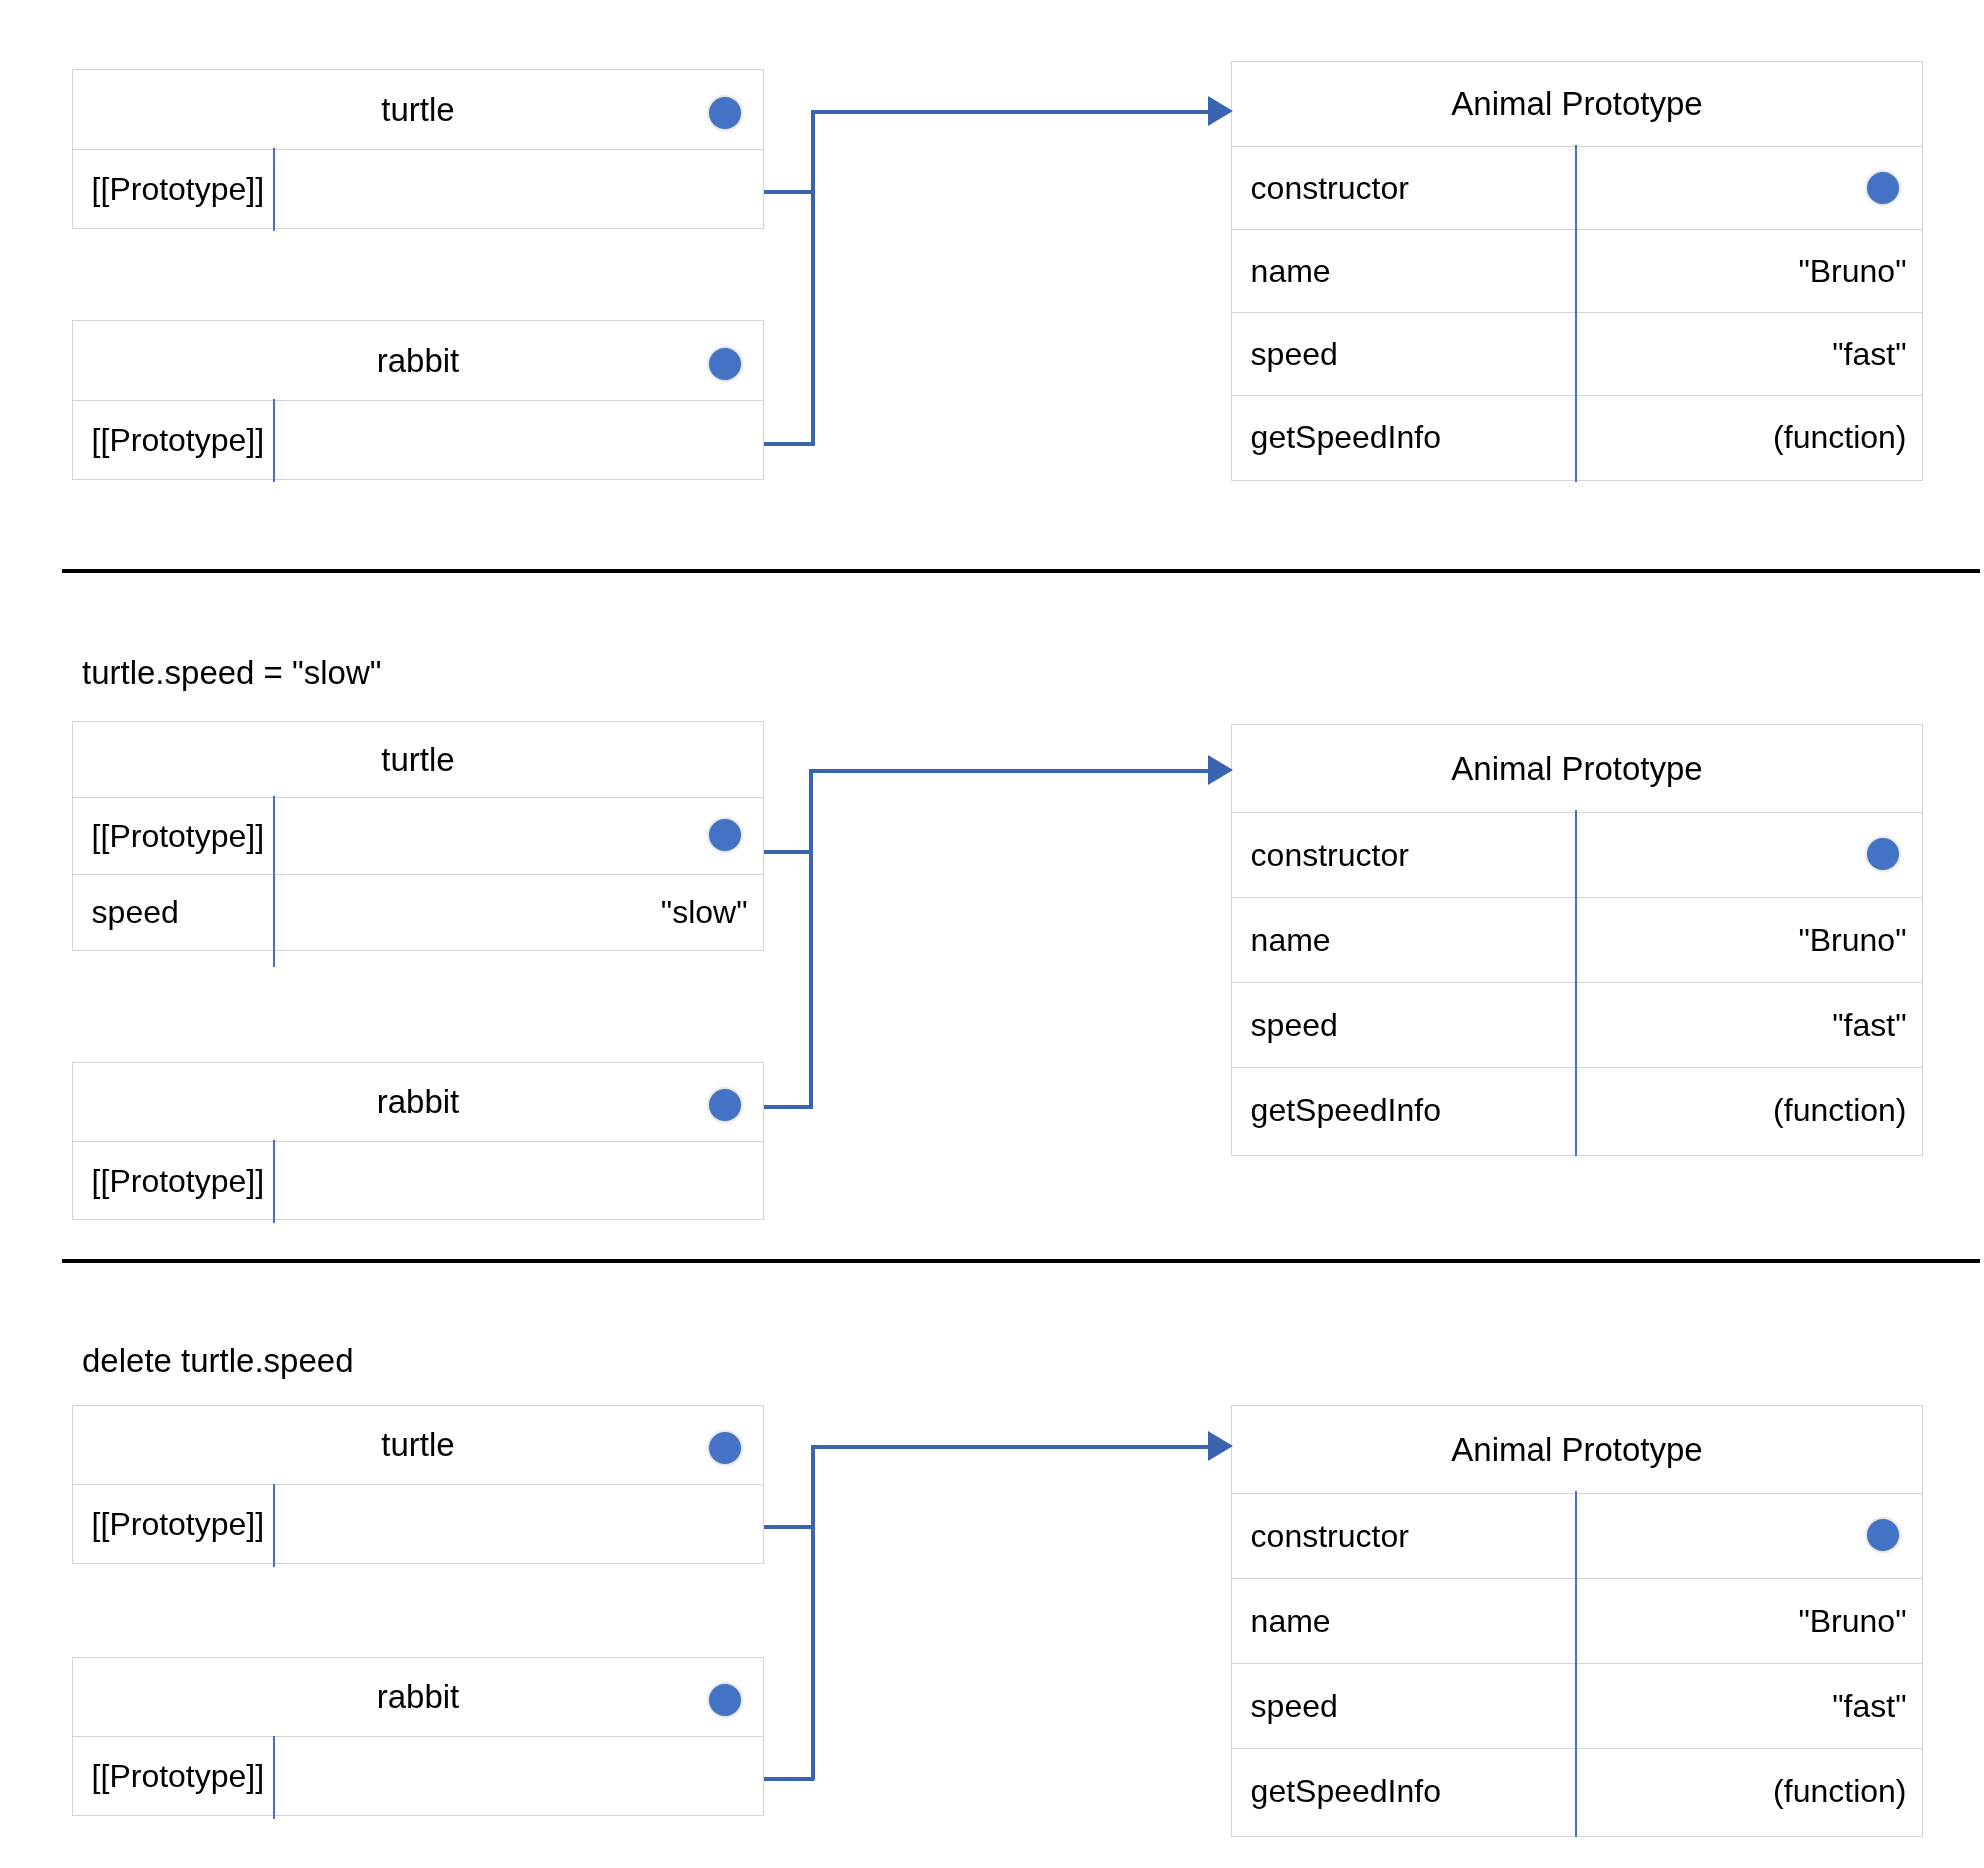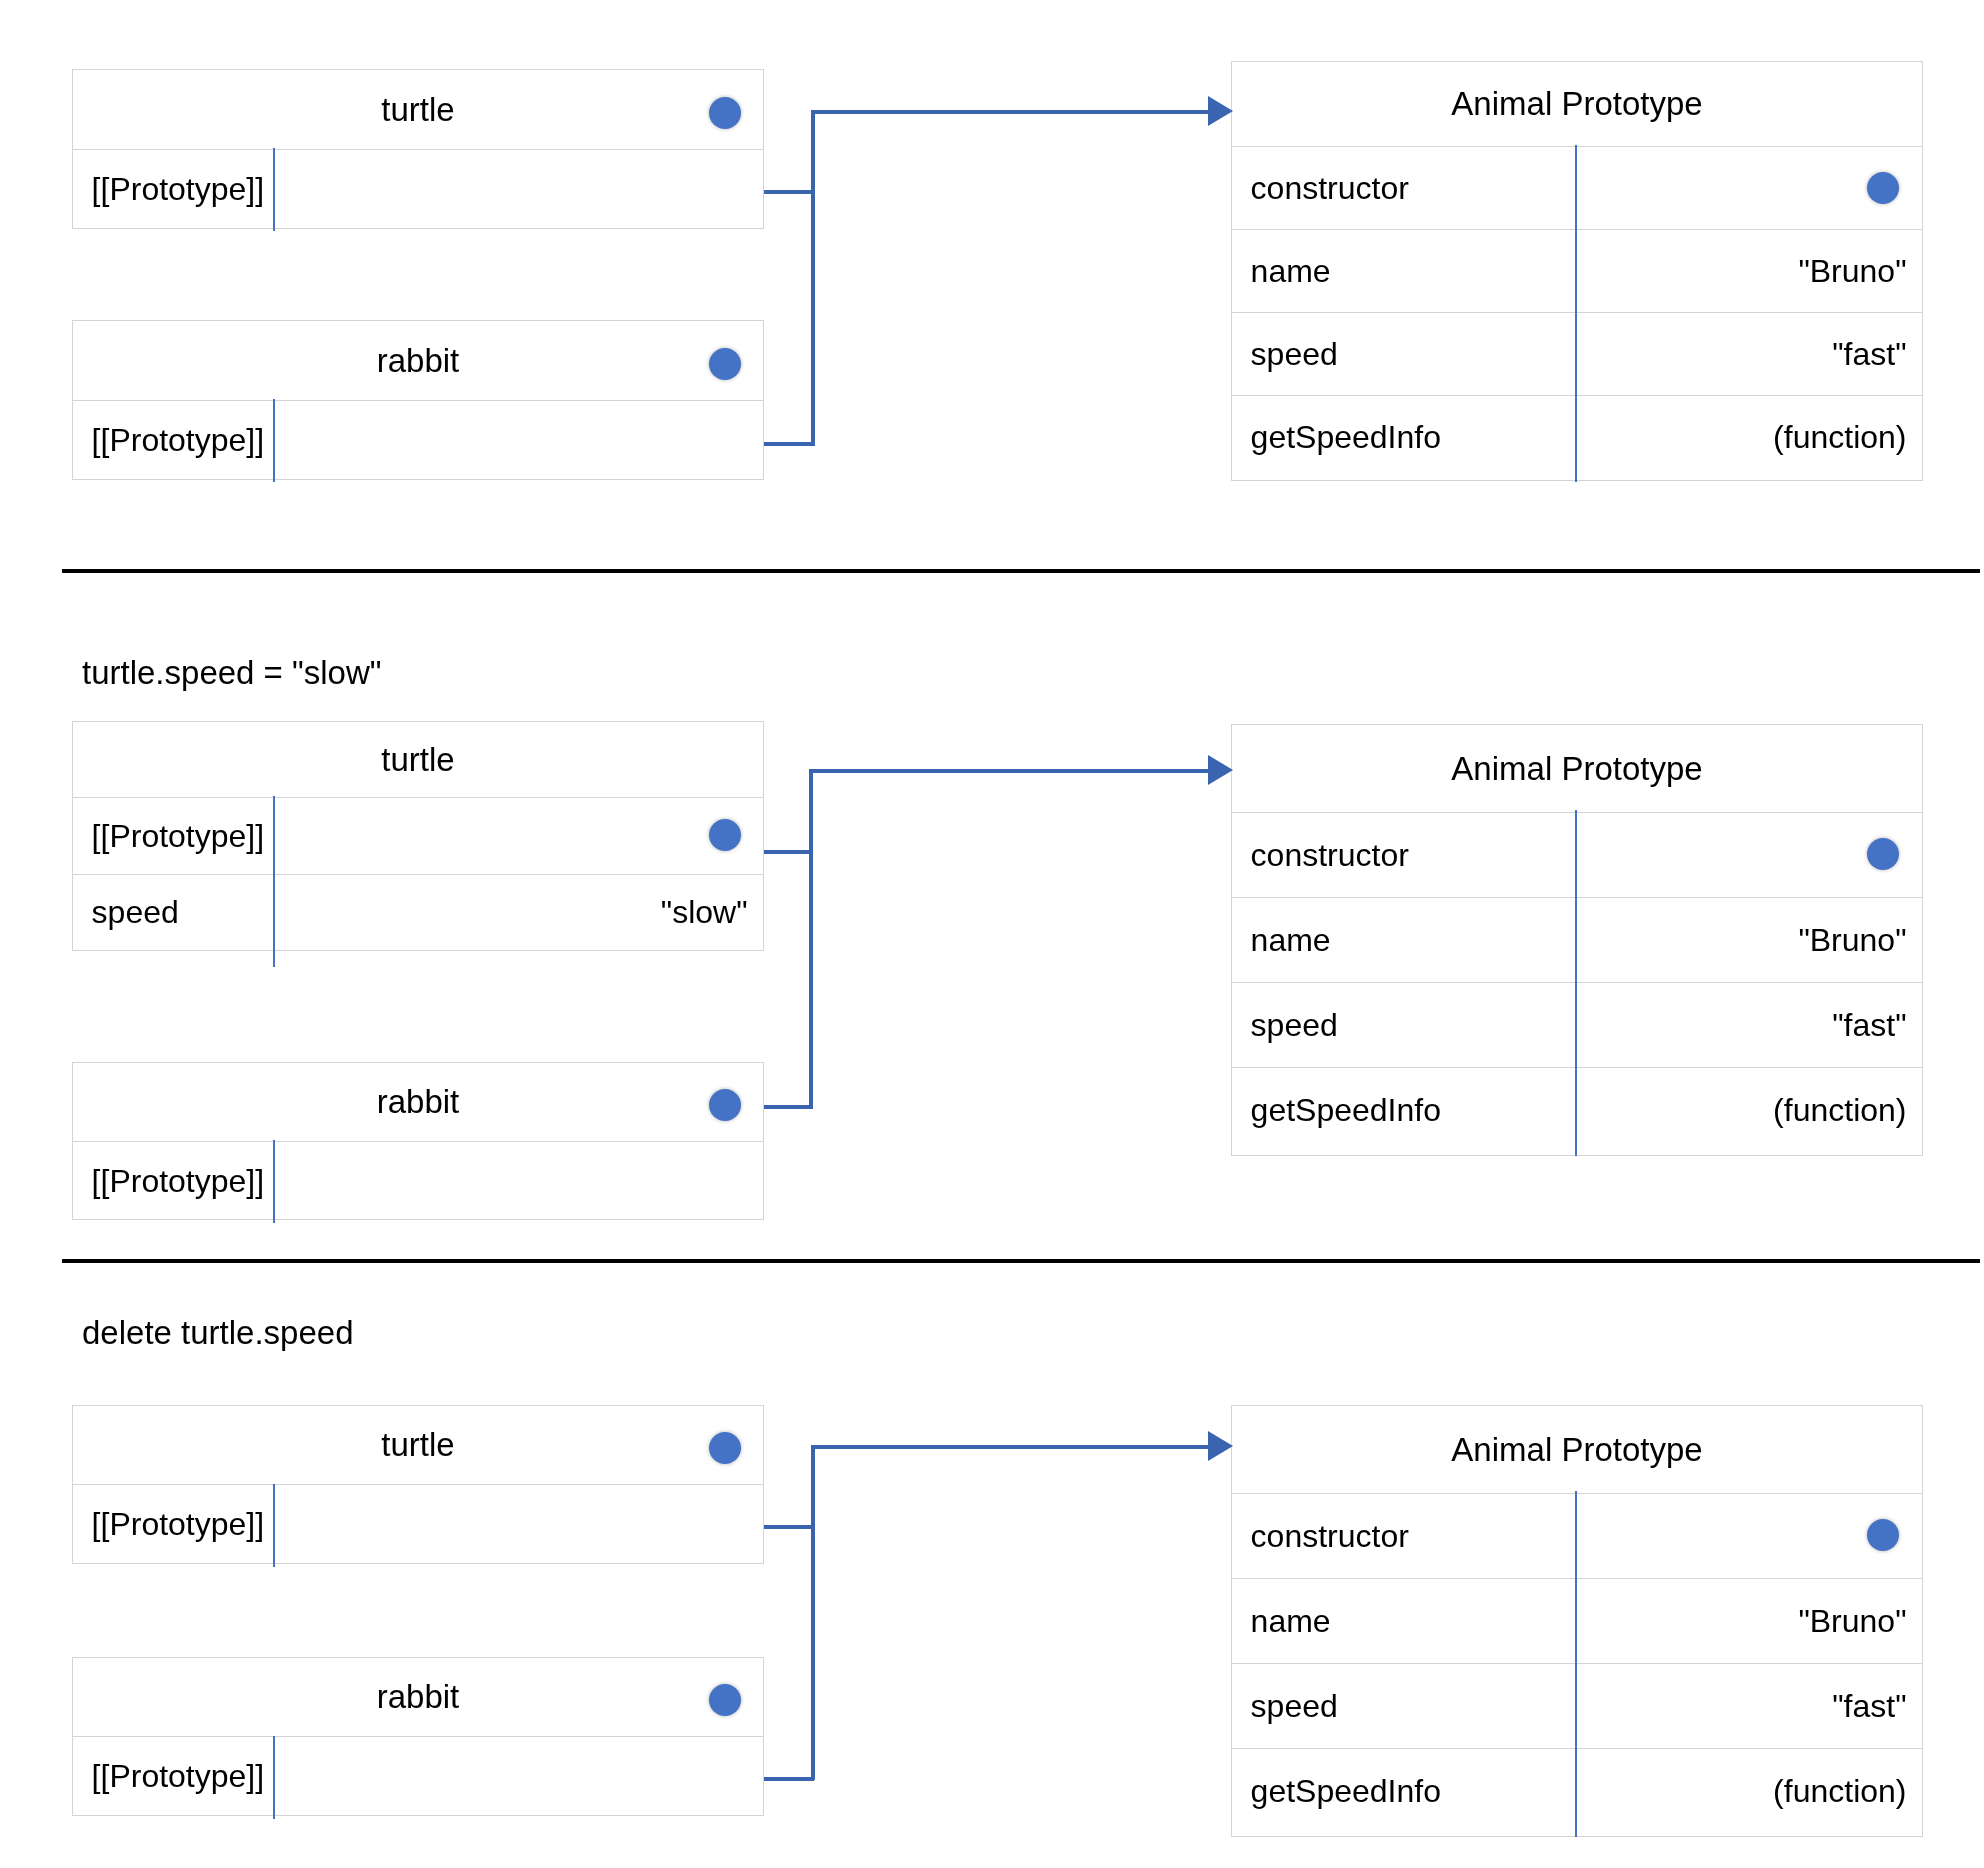--- a/index.html
+++ b/index.html
@@ -226,21 +226,21 @@
   </div>
 
   <div class="conn-h" style="left:764px; top:850px; width:49px;"></div>
   <div class="conn-h" style="left:764px; top:1105px; width:49px;"></div>
   <div class="conn-v" style="left:809px; top:769px; height:340px;"></div>
   <div class="conn-h" style="left:809px; top:769px; width:407px;"></div>
   <div class="arrow-head" style="left:1208px; top:755px;"></div>
 
   <div class="section-divider" style="left:62px; top:1259px; width:1918px;"></div>
 
-  <div class="section-caption" style="left:82px; top:1316px;">delete turtle.speed</div>
+  <div class="section-caption" style="left:82px; top:1344px;">delete turtle.speed</div>
 
   <div class="obj-box" style="left:72px; top:1405px; width:692px; height:159px;">
     <div class="obj-header" style="height:79px;">
       <span>turtle</span>
     </div>
     <div class="obj-row last" style="height:78px;">
       <span class="row-key">[[Prototype]]</span>
     </div>
     <div class="col-sep" style="left:200px; top:78px; height:83px;"></div>
     <div class="value-dot" style="left:636px; top:26px; width:32px; height:32px;"></div>

